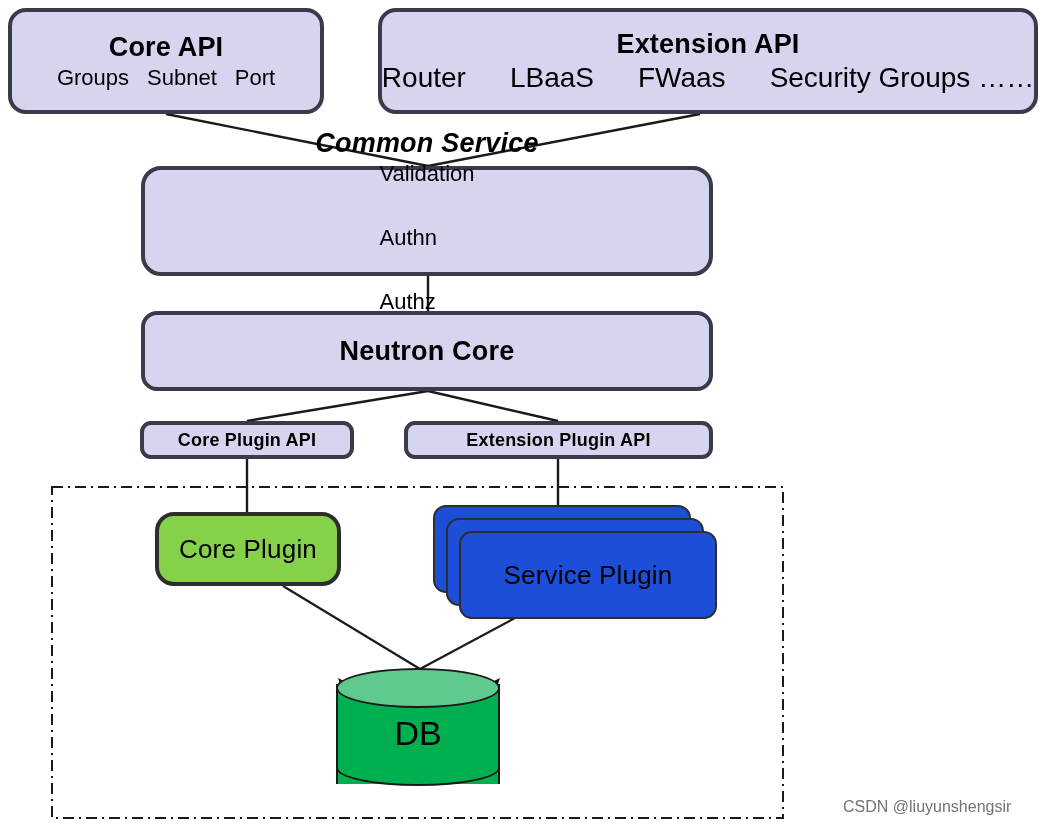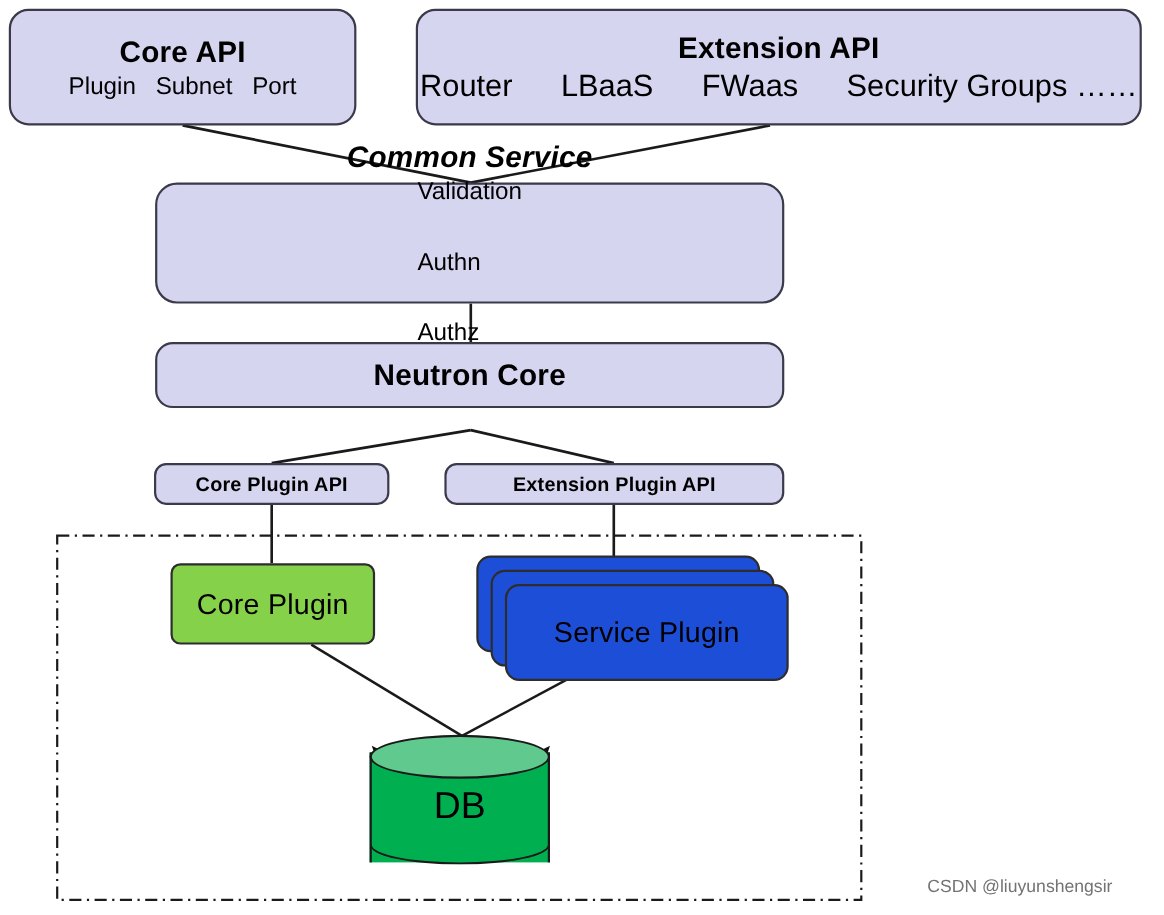--- a/index.html
+++ b/index.html
@@ -23,21 +23,21 @@
     left: 0;
     top: 0;
     width: 1058px;
     height: 832px;
     pointer-events: none;
   }
   
   .node {
     position: absolute;
     box-sizing: border-box;
-    border: 2px solid #0f172a;
+    border: 4px solid #0f172a;
     border-radius: 14px;
     display: flex;
     flex-direction: column;
     align-items: center;
     justify-content: center;
     color: #000000;
     text-align: center;
   }
   .node.lav {
     background: #d5d5f0;
@@ -76,40 +76,40 @@
   #extension-api .node-sub { font-size: 28px; gap: 44px; }
 
   #common-service {
     left: 141px; top: 166px; width: 572px; height: 110px;
     border-radius: 20px;
   }
   #common-service .node-title { font-size: 27px; margin-bottom: 2px; font-style: italic; }
   #common-service .node-sub { font-size: 22px; gap: 38px; flex-direction: column; }
 
   #neutron-core {
-    left: 141px; top: 311px; width: 572px; height: 60px;
+    left: 141px; top: 311px; width: 572px; height: 80px;
     border-radius: 16px;
   }
   #neutron-core .node-title { font-size: 27px; }
 
   #core-plugin-api {
     left: 140px; top: 421px; width: 214px; height: 38px;
     border-radius: 11px;
   }
   #core-plugin-api .node-title { font-size: 18px; }
 
   #ext-plugin-api {
     left: 404px; top: 421px; width: 309px; height: 38px;
     border-radius: 11px;
   }
   #ext-plugin-api .node-title { font-size: 18px; }
 
   #core-plugin {
     left: 155px; top: 512px; width: 186px; height: 74px;
-    border-radius: 9px;
+    border-radius: 19px;
   }
   #core-plugin .node-title { font-size: 26px; font-weight: normal; }
 
   
   #service-plugin-stack {
     position: absolute;
     left: 433px; top: 505px; width: 284px; height: 106px;
   }
   .stack-card {
     position: absolute;
@@ -213,21 +213,21 @@
 
     <path d="M 528 611 L 420 669" fill="none" stroke="#1a1a1a" stroke-width="2.2"></path>
 
     <polygon points="338,678 354,686 346,702" fill="#111111"></polygon>
     <polygon points="500,678 484,686 492,702" fill="#111111"></polygon>
   </svg>
 
   <div class="node lav" id="core-api">
     <div class="node-title">Core API</div>
     <div class="node-sub">
-      <span>Plugin</span>
+      <span>Groups</span>
       <span>Subnet</span>
       <span>Port</span>
     </div>
   </div>
 
   <div class="node lav" id="extension-api">
     <div class="node-title">Extension API</div>
     <div class="node-sub">
       <span>Router</span>
       <span>LBaaS</span>

